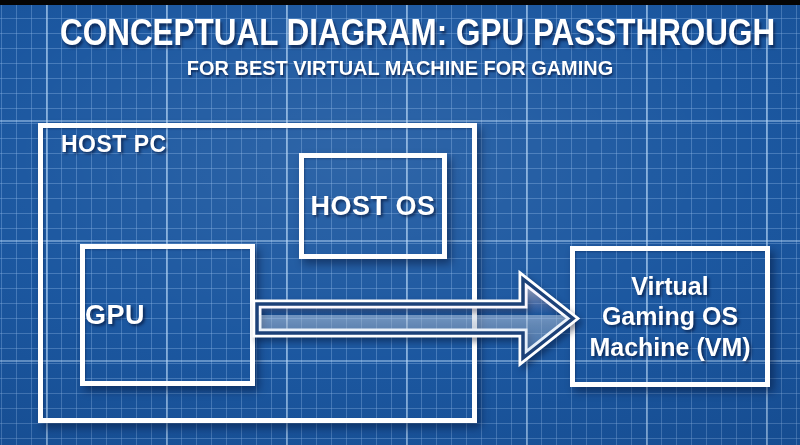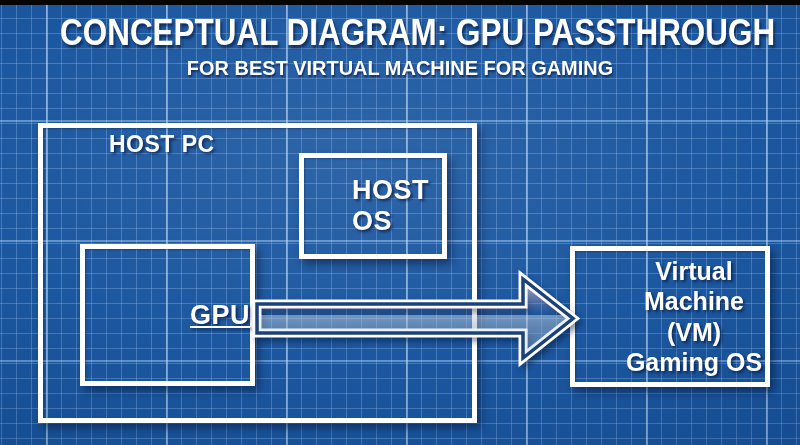--- a/index.html
+++ b/index.html
@@ -31,26 +31,26 @@
   .subtitle{
     margin-top:2px;font-size:21px;font-weight:bold;white-space:nowrap;
     transform:scaleX(0.95);transform-origin:50% 50%;
     text-shadow:1px 2px 2px rgba(0,10,40,0.55);
   }
   .node{
     position:absolute;border:5px solid #fff;box-sizing:border-box;
     box-shadow:4px 5px 8px rgba(0,10,40,0.45), inset 1px 1px 2px rgba(0,20,60,0.35);
     color:#fff;font-weight:bold;
   }
-  .node .label{text-shadow:2px 2px 3px rgba(0,10,40,0.6);padding-left:48px;}
+  .node .label{text-shadow:2px 2px 3px rgba(0,10,40,0.6);}
   .host-pc{left:38px;top:123px;width:439px;height:300px;}
   .host-pc .label{position:absolute;left:18px;top:3px;font-size:23px;letter-spacing:0.5px;}
   .host-os{left:299px;top:153px;width:148px;height:106px;display:flex;align-items:center;justify-content:center;}
   .host-os .label{font-size:27px;letter-spacing:0.5px;}
-  .gpu{left:80px;top:244px;width:175px;height:142px;display:flex;align-items:center;justify-content:flex-end;text-decoration:underline;}
+  .gpu{left:80px;top:244px;width:175px;height:142px;display:flex;align-items:center;justify-content:flex-start;}
   .gpu .label{font-size:27px;letter-spacing:0.5px;}
   .vm{left:570px;top:246px;width:200px;height:141px;display:flex;align-items:center;justify-content:center;}
   .vm .label{font-size:25px;line-height:1.22;text-align:center;}
   .arrow-svg{position:absolute;left:0;top:0;pointer-events:none;}
 </style>
 </head>
 <body>
 
 <div class="canvas">
 
@@ -69,22 +69,22 @@
     <div class="label">HOST OS</div>
   </div>
 
   <div class="node gpu">
     <div class="label">GPU</div>
   </div>
 
   <div class="node vm">
     <div class="label">
       <div>Virtual</div>
+      <div>Gaming OS</div>
       <div>Machine (VM)</div>
-      <div>Gaming OS</div>
     </div>
   </div>
 
   <svg class="arrow-svg" width="800" height="445" viewBox="0 0 800 445">
     <defs>
       <linearGradient id="arrowFill" x1="0" y1="0" x2="0" y2="1">
         <stop offset="0" stop-color="#ffffff" stop-opacity="0.72"></stop>
         <stop offset="0.45" stop-color="#dcc8f7" stop-opacity="0"></stop>
         <stop offset="0.45" stop-color="#dde9f7" stop-opacity="0.45"></stop>
         <stop offset="1" stop-color="#9fc0e4" stop-opacity="0.30"></stop>

